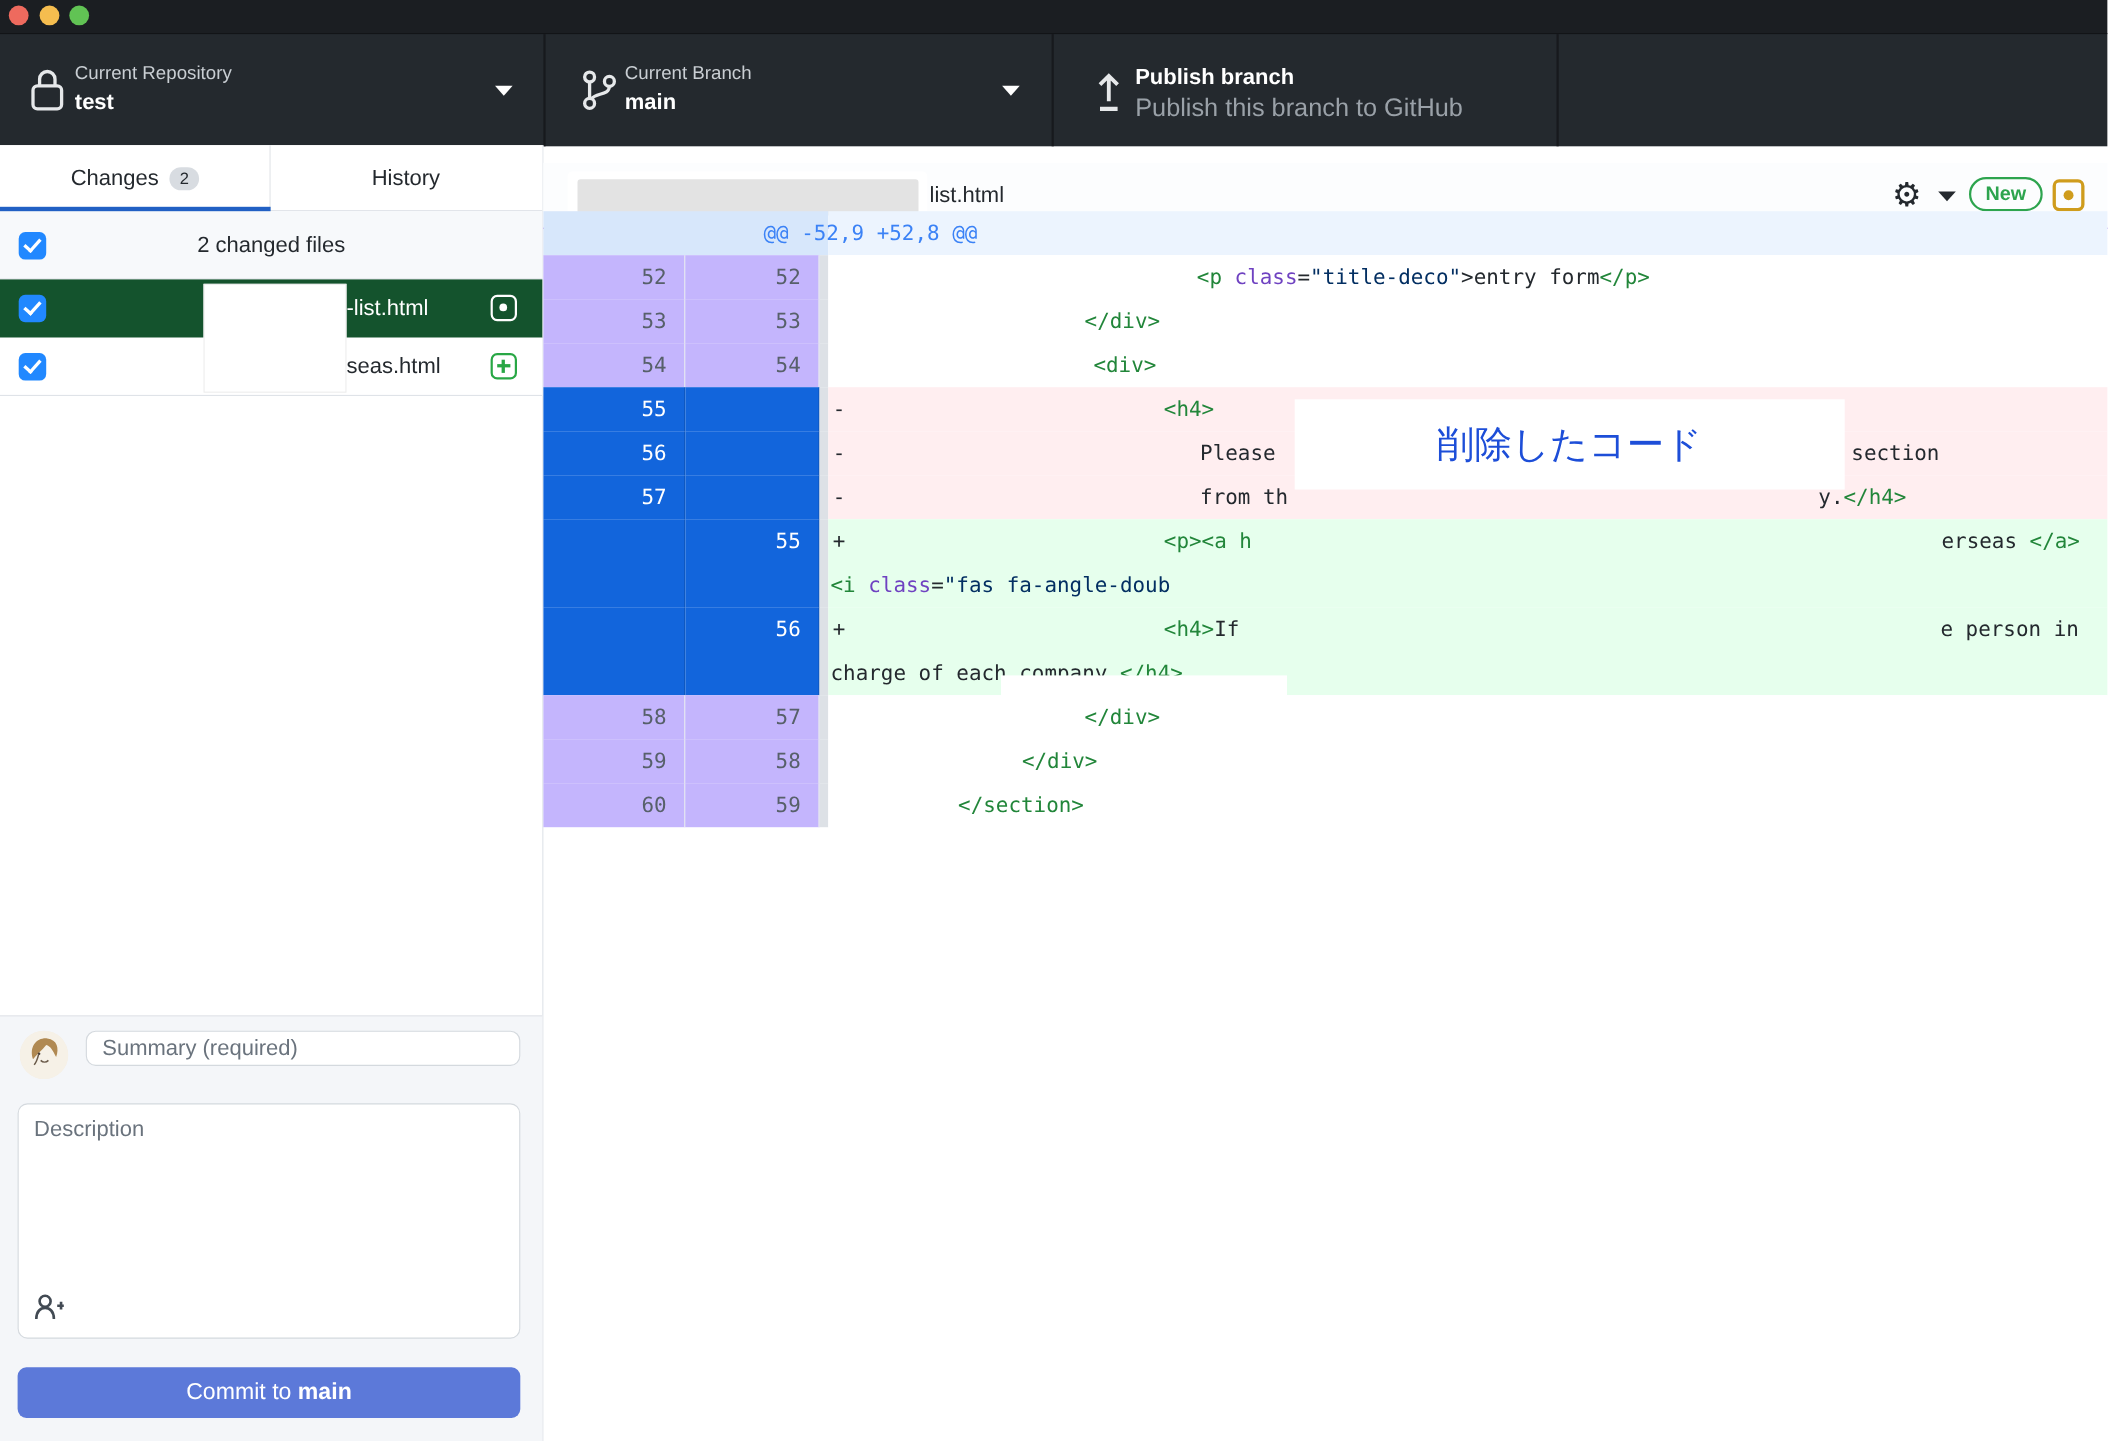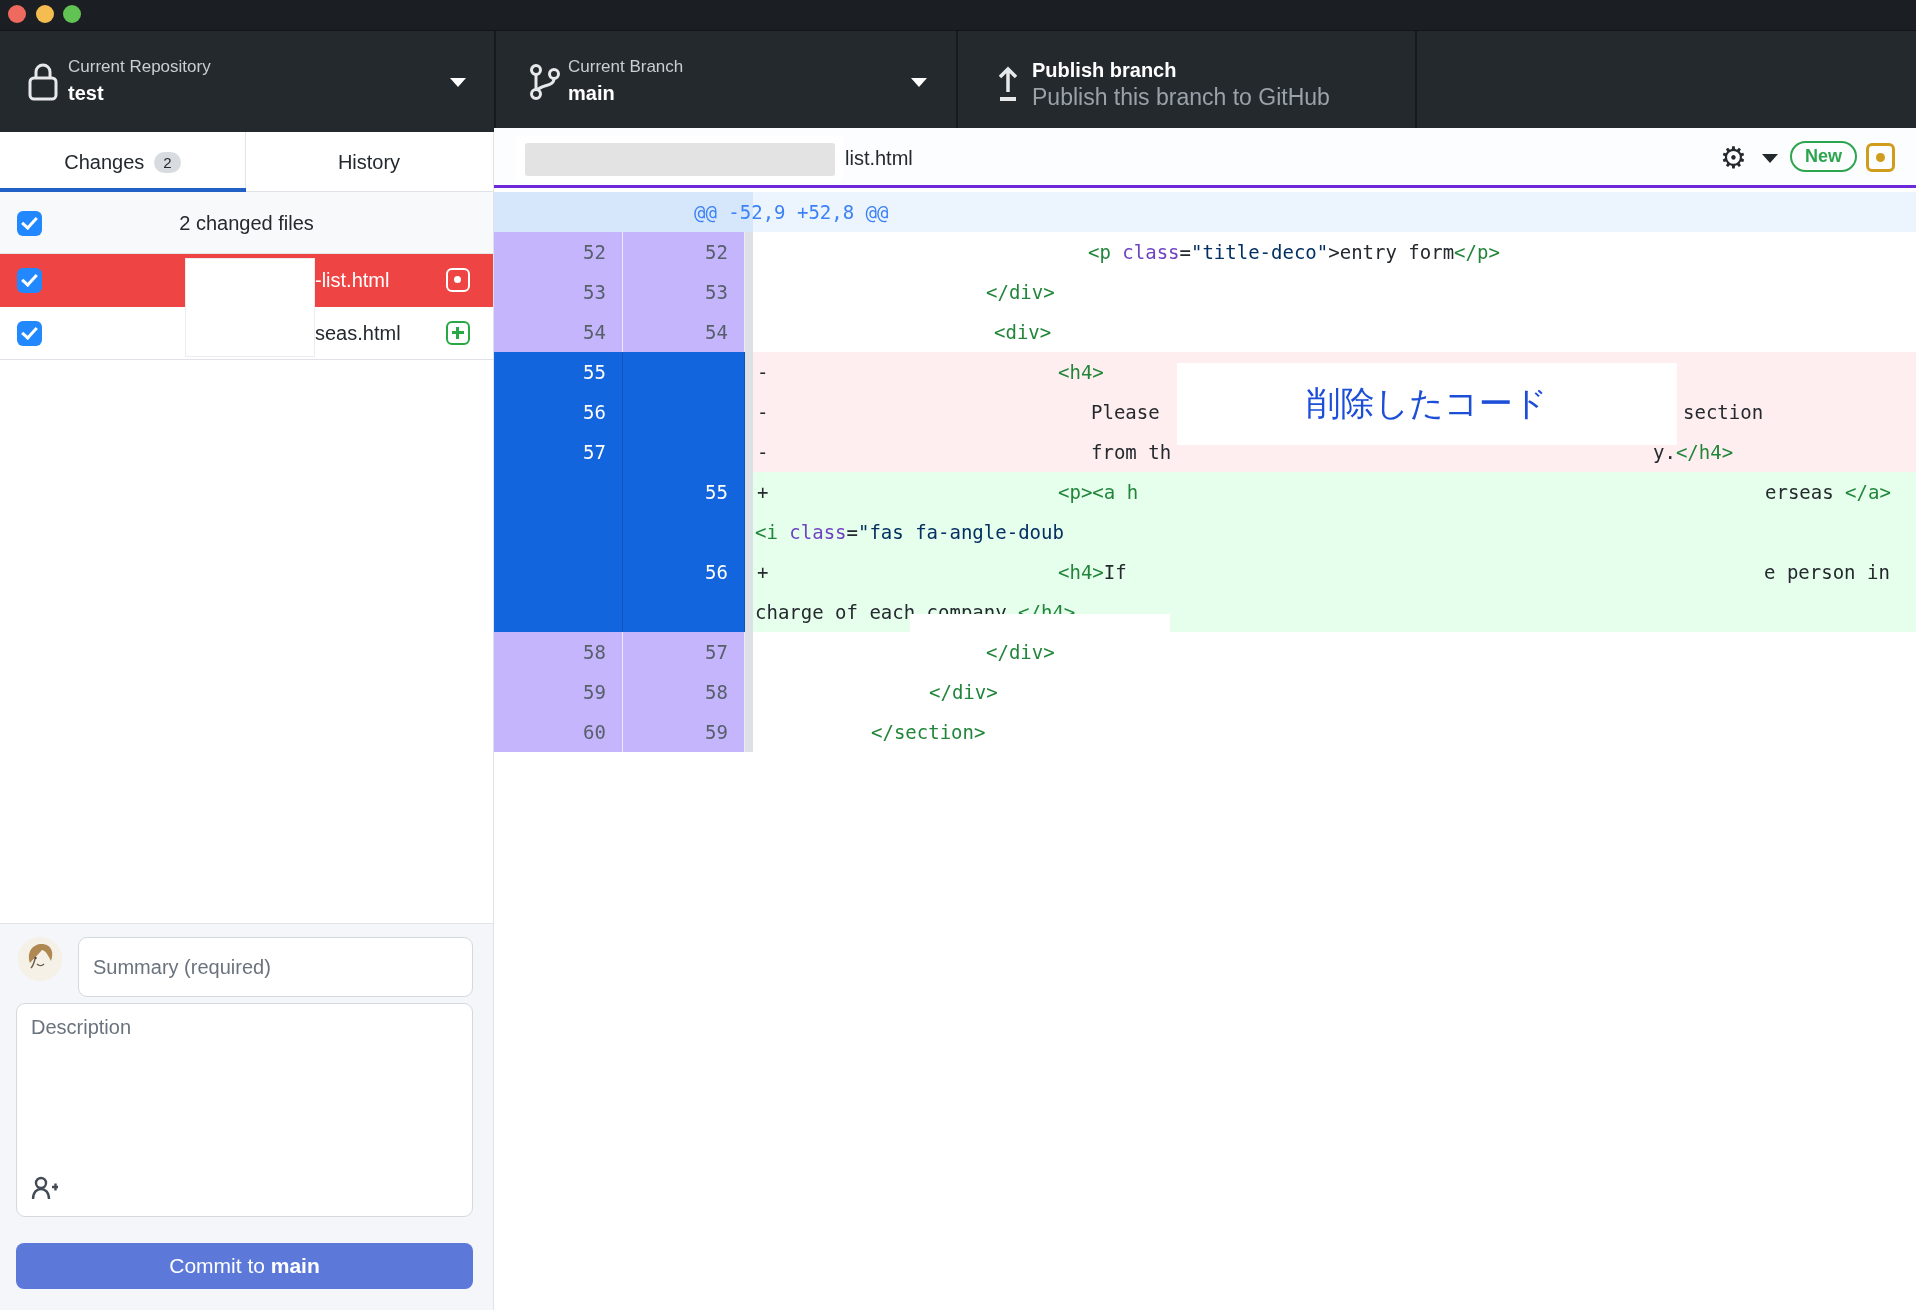--- a/index.html
+++ b/index.html
@@ -33,46 +33,46 @@
   .tab .badge{background:#d8dce1;border-radius:12px;font-size:15px;padding:2px 9px;color:#24292e;}
   .tab-underline{position:absolute;left:0;bottom:-1px;width:246px;height:5px;background:#2160c4;}
 
   .files-header{position:absolute;left:0;top:60px;width:493px;height:62px;background:#f7f9fb;border-bottom:1px solid #e4e7eb;box-sizing:border-box;}
   .fh-label{position:absolute;left:0;top:0;width:100%;text-align:center;line-height:62px;font-size:20px;color:#24292e;}
 
   .cb{position:absolute;width:25px;height:25px;background:#2188ff;border-radius:6px;}
   .cb::after{content:"";position:absolute;left:5px;top:6px;width:12px;height:6px;border-left:3px solid #fff;border-bottom:3px solid #fff;transform:rotate(-48deg);}
 
   .file-row{position:absolute;left:0;width:493px;height:53px;}
-  .file-row.sel{background:#ef4444;}
+  .file-row.sel{background:#14532d;}
   .file-row.plain{background:#fff;border-bottom:1px solid #dfe3e8;box-sizing:border-box;}
   .file-name{position:absolute;left:315px;top:0;line-height:53px;font-size:20px;white-space:nowrap;}
   .file-row.sel .file-name{color:#fff;}
   .file-row.plain .file-name{color:#24292e;}
   .status-ic{position:absolute;left:446px;top:14px;width:24px;height:24px;border-radius:6px;box-sizing:border-box;}
   .status-ic.mod{border:2.5px solid #fff;}
   .status-ic.mod::after{content:"";position:absolute;left:6px;top:6px;width:7px;height:7px;border-radius:50%;background:#fff;}
   .status-ic.addf{border:2.5px solid #28a745;}
   .status-ic.addf::before{content:"";position:absolute;left:3.5px;top:8px;width:12px;height:3px;background:#28a745;}
   .status-ic.addf::after{content:"";position:absolute;left:8px;top:3.5px;width:3px;height:12px;background:#28a745;}
 
   .file-redaction{position:absolute;left:185px;top:126px;width:130px;height:99px;background:#fff;border:1px solid #ededed;box-sizing:border-box;z-index:4;}
 
   
   .commit-area{position:absolute;left:0;top:791px;width:493px;height:387px;background:#f4f6f9;border-top:1px solid #e1e4e8;box-sizing:border-box;}
   .avatar{position:absolute;left:18px;top:13px;width:44px;height:44px;border-radius:50%;background:#f4eee3;overflow:hidden;}
-  .summary-input{position:absolute;left:78px;top:13px;width:395px;height:60px;box-sizing:border-box;border:1px solid #d4d9de;border-radius:9px;background:#fff;font-family:"Liberation Sans",sans-serif;font-size:20px;color:#24292e;padding:0 14px;outline:none;}
+  .summary-input{position:absolute;left:78px;top:13px;width:395px;height:32px;box-sizing:border-box;border:1px solid #d4d9de;border-radius:9px;background:#fff;font-family:"Liberation Sans",sans-serif;font-size:20px;color:#24292e;padding:0 14px;outline:none;}
   .summary-input::placeholder,.desc-input::placeholder{color:#6a737d;opacity:1;}
   .desc-input{position:absolute;left:16px;top:79px;width:457px;height:214px;box-sizing:border-box;border:1px solid #d4d9de;border-radius:9px;background:#fff;font-family:"Liberation Sans",sans-serif;font-size:20px;color:#24292e;padding:12px 14px;resize:none;outline:none;}
   .coauthor-ic{position:absolute;left:30px;top:250px;width:28px;height:28px;}
   .commit-btn{position:absolute;left:16px;top:319px;width:457px;height:46px;border:none;border-radius:8px;background:#5c79d9;color:#fff;font-family:"Liberation Sans",sans-serif;font-size:21px;cursor:default;}
   .commit-btn b{font-weight:bold;}
 
   
-  .diff-header{position:absolute;left:494px;top:128px;width:1422px;height:60px;background:#fcfdfe;border-bottom:3px solid #6d28d9;box-sizing:border-box;}
+  .diff-header{position:absolute;left:494px;top:148px;width:1422px;height:60px;background:#fcfdfe;border-bottom:1px solid #6d28d9;box-sizing:border-box;}
   .dh-redaction-outer{position:absolute;left:22px;top:8px;width:327px;height:46px;background:#fff;border-radius:4px;}
   .dh-redaction{position:absolute;left:31px;top:15px;width:310px;height:33px;background:#e3e3e3;border-radius:3px;}
   .dh-filename{position:absolute;left:351px;top:0;line-height:60px;font-size:20px;color:#24292e;}
   .gear{position:absolute;left:1226px;top:9px;font-size:30px;color:#24292e;line-height:42px;}
   .gear-caret{position:absolute;left:1268px;top:26px;border-left:8px solid transparent;border-right:8px solid transparent;border-top:9px solid #24292e;width:0;height:0;}
   .new-badge{position:absolute;left:1296px;top:13px;border:2px solid #2da44e;border-radius:16px;color:#2da44e;font-size:18px;font-weight:bold;padding:3px 13px;}
   .yellow-ic{position:absolute;left:1372px;top:15px;width:29px;height:29px;border:3px solid #cf9c1c;border-radius:6px;box-sizing:border-box;}
   .yellow-ic::after{content:"";position:absolute;left:7px;top:7px;width:9px;height:9px;border-radius:50%;background:#cf9c1c;}
 
   

